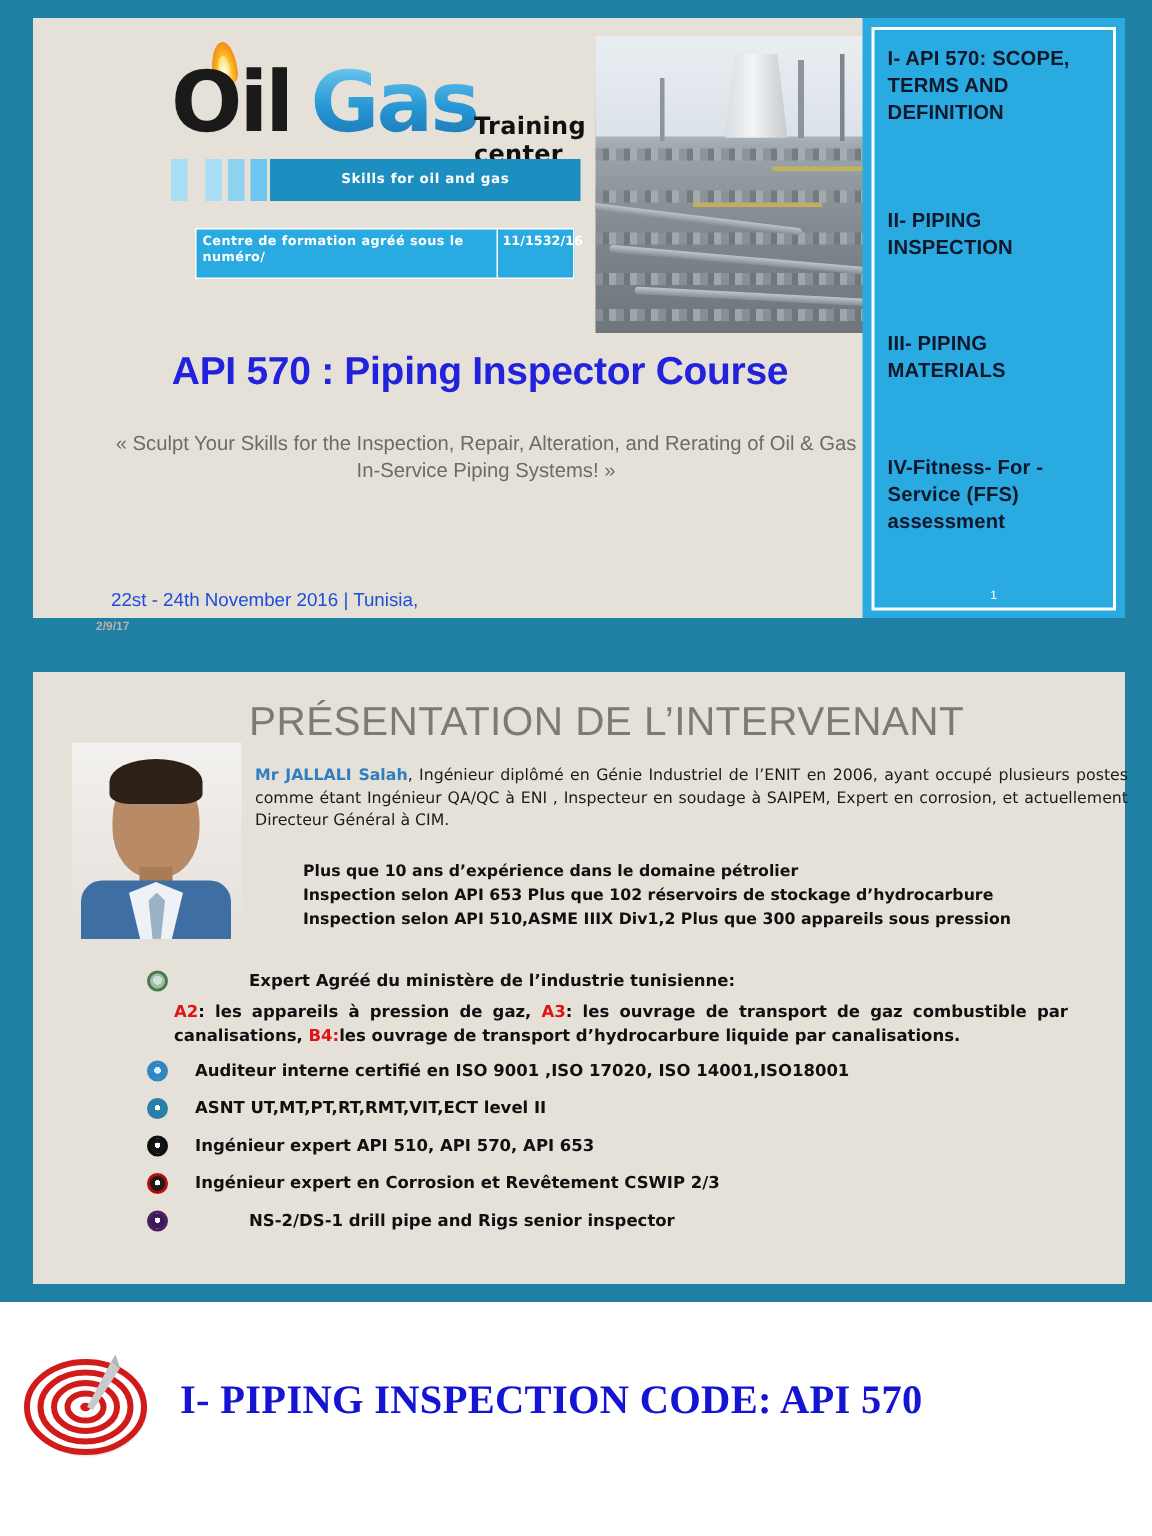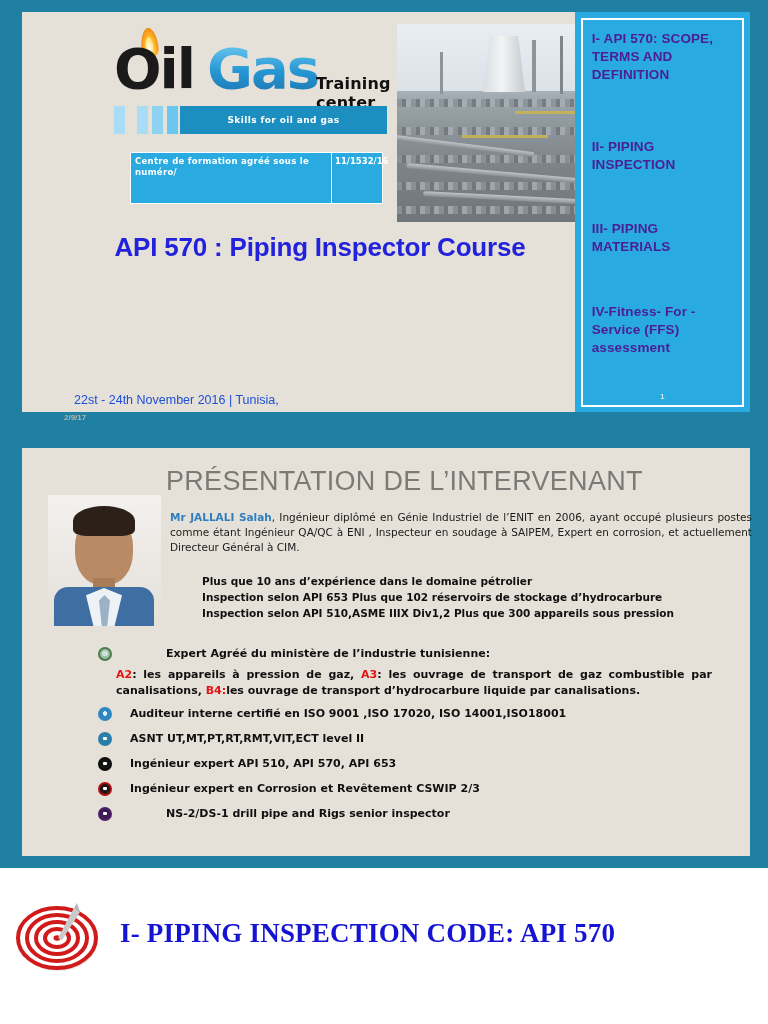--- a/index.html
+++ b/index.html
@@ -28,21 +28,21 @@
     position:relative; width:180px; height:100%;
     background:#29abe2;
     padding:6px 5px 4px 5px;
   }
   .s1-side-inner {
     position:absolute; left:6px; top:6px; right:6px; bottom:5px;
     border:2px solid #ffffff;
     padding:10px 8px 0 9px;
   }
   .toc-item {
-    color:#4c1d95; font-weight:bold; font-size:13.5px; line-height:1.33;
+    color:#0f172a; font-weight:bold; font-size:13.5px; line-height:1.33;
     letter-spacing:.1px;
   }
   .toc-gap-a { height:54px; }
   .toc-gap-b { height:46px; }
   .toc-gap-c { height:47px; }
   .page-num {
     position:absolute; bottom:4px; left:0; right:0; text-align:center;
     color:#ffffff; font-size:8px;
   }
 
@@ -85,21 +85,21 @@
   .bar.b4 { left:63px;  background:#6cc6ef; }
   .skills-bar {
     position:absolute; left:76px; top:0; width:207px; height:28px;
     background:#1d8ec0; color:#ffffff; font-size:9px; font-weight:bold;
     display:flex; align-items:center; justify-content:center;
     font-family:"DejaVu Sans", sans-serif; letter-spacing:.4px;
   }
 
   
   .accred {
-    position:absolute; left:88px; top:140px; width:253px; height:52px;
+    position:absolute; left:88px; top:140px; width:253px; height:34px;
     display:flex; background:#29abe2; border:1px solid #ffffff;
   }
   .accred-l {
     flex:1; color:#ffffff; font-size:8.5px; font-weight:bold;
     padding:3px 4px; line-height:1.35; letter-spacing:.3px;
     border-right:1px solid #ffffff;
     font-family:"DejaVu Sans", sans-serif;
   }
   .accred-r {
     width:50px; color:#ffffff; font-size:8.5px; font-weight:bold;
@@ -282,20 +282,21 @@
         <div class="struct" style="top:80%"></div>
         <div class="struct" style="top:92%"></div>
         <div class="pipe" style="left:-6%;top:60%;width:70%;transform:rotate(7deg)"></div>
         <div class="pipe" style="left:4%;top:74%;width:84%;transform:rotate(5deg)"></div>
         <div class="pipe" style="left:12%;top:87%;width:88%;transform:rotate(3deg)"></div>
         <div class="yellow" style="left:30%;top:56%;width:40%"></div>
         <div class="yellow" style="left:55%;top:44%;width:32%"></div>
       </div>
 
       <div class="s1-title">API 570 : Piping Inspector Course</div>
+      <div class="s1-sub">« Sculpt Your Skills for the Inspection, Repair, Alteration, and Rerating of Oil &amp; Gas In-Service Piping Systems! »</div>
       <div class="s1-date">22st - 24th November 2016 | Tunisia,</div>
       <div class="s1-stamp">2/9/17</div>
     </div>
 
     <div class="s1-side">
       <div class="s1-side-inner">
         <div class="toc-item">I- API 570: SCOPE, TERMS AND DEFINITION</div>
         <div class="toc-gap-a"></div>
         <div class="toc-item">II- PIPING INSPECTION</div>
         <div class="toc-gap-b"></div>

